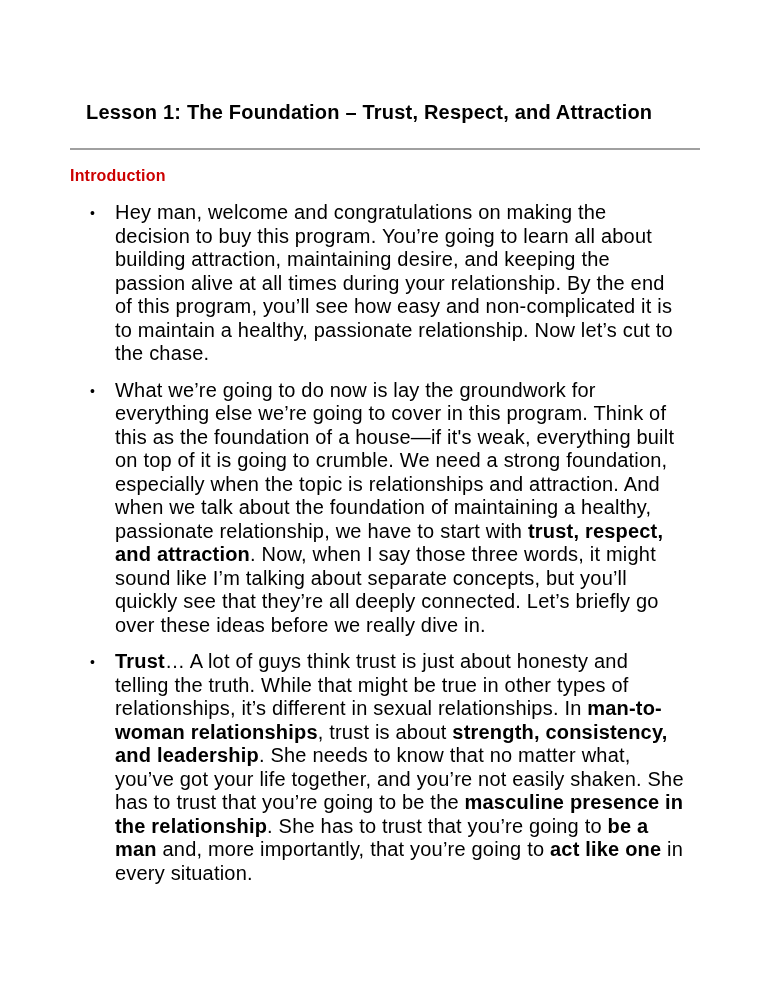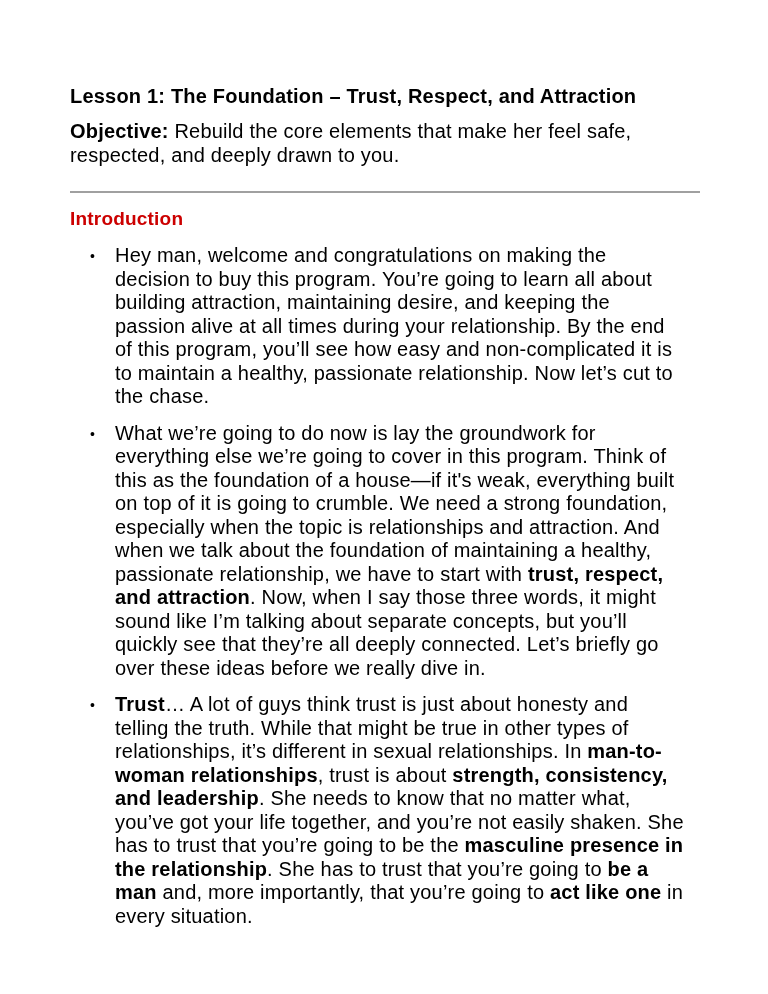--- a/index.html
+++ b/index.html
@@ -18,35 +18,35 @@
   .doc {
     box-sizing: border-box;
     width: 768px;
     padding: 84px 68px 0 70px;
   }
   .lesson-title {
     font-size: 20px;
     font-weight: bold;
     line-height: 24px;
     letter-spacing: 0.2px;
-    margin: 0;
+    margin: 16px;
   }
   .objective {
     font-size: 20px;
     line-height: 23.5px;
     letter-spacing: 0.2px;
     margin: 12px 0 0 0;
   }
   .divider {
     border: none;
     border-top: 2px solid #a0a0a0;
     margin: 24px 0 0 0;
   }
   .section-heading {
-    font-size: 19px;
+    font-size: 16px;
     font-weight: bold;
     line-height: 24px;
     letter-spacing: 0.2px;
     margin: 14px 0 0 0;
     color: #cc0000;
   }
   ul.bullets {
     list-style: none;
     margin: 13px 16px 0 0;
     padding: 0 0 0 45px;
@@ -70,21 +70,20 @@
   .b {
     font-weight: bold;
   }
 </style>
 </head>
 <body>
 
 <div class="doc">
   <h1 class="lesson-title">Lesson 1: The Foundation – Trust, Respect, and Attraction</h1>
 
-  <p class="objective"><span class="b">Objective:</span><span> Rebuild the core elements that make her feel safe, respected, and deeply drawn to you.</span></p>
 
   <hr class="divider" style="border-top-color: rgb(160, 160, 160);">
 
   <h2 class="section-heading" style="color: rgb(204, 0, 0);">Introduction</h2>
 
   <ul class="bullets">
     <li><span>Hey man, welcome and congratulations on making the decision to buy this program. You’re going to learn all about building attraction, maintaining desire, and keeping the passion alive at all times during your relationship. By the end of this program, you’ll see how easy and non-complicated it is to maintain a healthy, passionate relationship. Now let’s cut to the chase.</span></li>
     <li><span>What we’re going to do now is lay the groundwork for everything else we’re going to cover in this program. Think of this as the foundation of a house—if it's weak, everything built on top of it is going to crumble. We need a strong foundation, especially when the topic is relationships and attraction. And when we talk about the foundation of maintaining a healthy, passionate relationship, we have to start with </span><span class="b">trust, respect, and attraction</span><span>. Now, when I say those three words, it might sound like I’m talking about separate concepts, but you’ll quickly see that they’re all deeply connected. Let’s briefly go over these ideas before we really dive in.</span></li>
     <li><span class="b">Trust</span><span>… A lot of guys think trust is just about honesty and telling the truth. While that might be true in other types of relationships, it’s different in sexual relationships. In </span><span class="b">man-to-woman relationships</span><span>, trust is about </span><span class="b">strength, consistency, and leadership</span><span>. She needs to know that no matter what, you’ve got your life together, and you’re not easily shaken. She has to trust that you’re going to be the </span><span class="b">masculine presence in the relationship</span><span>. She has to trust that you’re going to </span><span class="b">be a man</span><span> and, more importantly, that you’re going to </span><span class="b">act like one</span><span> in every situation.</span></li>
   </ul>

